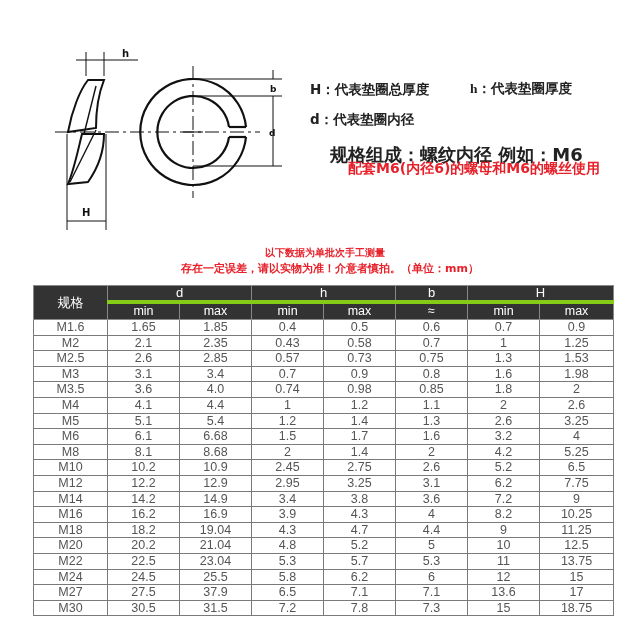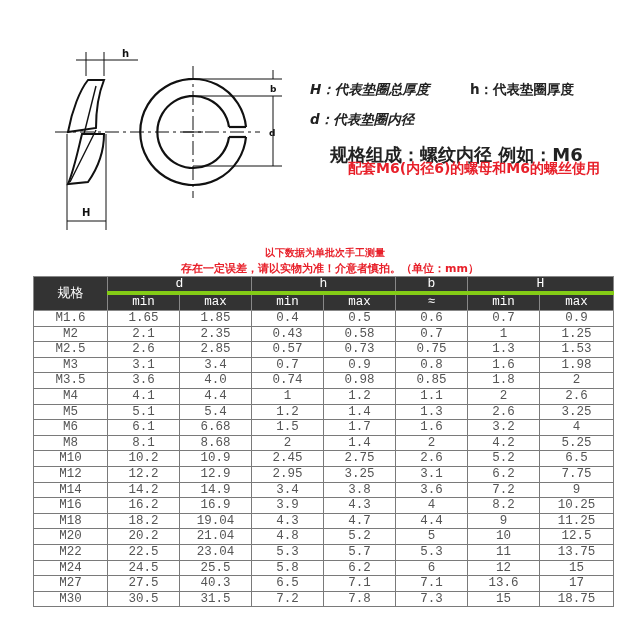--- a/index.html
+++ b/index.html
@@ -1,27 +1,27 @@
 <!DOCTYPE html>
 <html><head>
 <meta charset="utf-8">
 <style>
   html, body { margin: 0; padding: 0; background: #ffffff; }
   body { width: 639px; height: 639px; position: relative; overflow: hidden; font-family: "DejaVu Sans", sans-serif; }
   .diagram { position: absolute; left: 0; top: 0; width: 639px; height: 240px; }
   .legend { position: absolute; left: 310px; top: 74px; width: 310px; }
   .legend-row { display: flex; font-size: 13.5px; font-weight: bold; color: #222; height: 30px; line-height: 30px; white-space: nowrap; }
-  .legend-row .cell1 { width: 160px; font-style: italic; }
-  .legend-row .cell2 { width: 150px; }
+  .legend-row .cell1 { width: 160px; }
+  .legend-row .cell2 { width: 150px; font-family: Liberation Serif, serif; }
   .spec-line { position: absolute; left: 0; width: 639px; text-align: center; font-weight: bold; white-space: nowrap; }
   .spec1 { top: 143px; left: 330px; width: 230px; font-size: 18px; color: #222; }
   .spec2 { top: 160px; left: 300px; width: 300px; font-size: 14px; color: #e8202a; text-align: right; }
   .note1 { top: 246px; left: 160px; width: 330px; font-size: 10px; color: #e8202a; }
   .note2 { top: 261px; left: 95px; width: 470px; font-size: 11px; color: #e8202a; }
-  table.spec { position: absolute; left: 33px; top: 276px; width: 580px; border-collapse: collapse; table-layout: fixed; font-family: Liberation Mono, monospace; padding-left: 24px; }
+  table.spec { position: absolute; left: 33px; top: 285px; width: 580px; border-collapse: collapse; table-layout: fixed; font-family: Liberation Sans, sans-serif; padding-left: 24px; }
   table.spec th { background: #333333; color: #ffffff; font-weight: normal; font-size: 13px; height: 14px; line-height: 14px; padding: 0; border: 1px solid #888; text-align: center; }
   table.spec thead tr.sub th { height: 15px; line-height: 15px; font-size: 12.5px; border-top: 4px solid #84cc16; }
   table.spec th.spec-head { font-size: 13px; }
   table.spec td { height: 14.6px; line-height: 14.6px; padding: 0; border: 1px solid #7a7a7a; text-align: center; font-size: 12.5px; color: #555; background: #fff; }
 </style>
 </head>
 <body>
 
 <svg class="diagram" viewBox="0 0 639 240" xmlns="http://www.w3.org/2000/svg">
   <g stroke="#111" fill="none" stroke-width="2">
@@ -279,21 +279,21 @@
         <td>25.5</td>
         <td>5.8</td>
         <td>6.2</td>
         <td>6</td>
         <td>12</td>
         <td>15</td>
       </tr>
     <tr>
         <td>M27</td>
         <td>27.5</td>
-        <td>40.3</td>
+        <td>37.9</td>
         <td>6.5</td>
         <td>7.1</td>
         <td>7.1</td>
         <td>13.6</td>
         <td>17</td>
       </tr>
     <tr>
         <td>M30</td>
         <td>30.5</td>
         <td>31.5</td>

